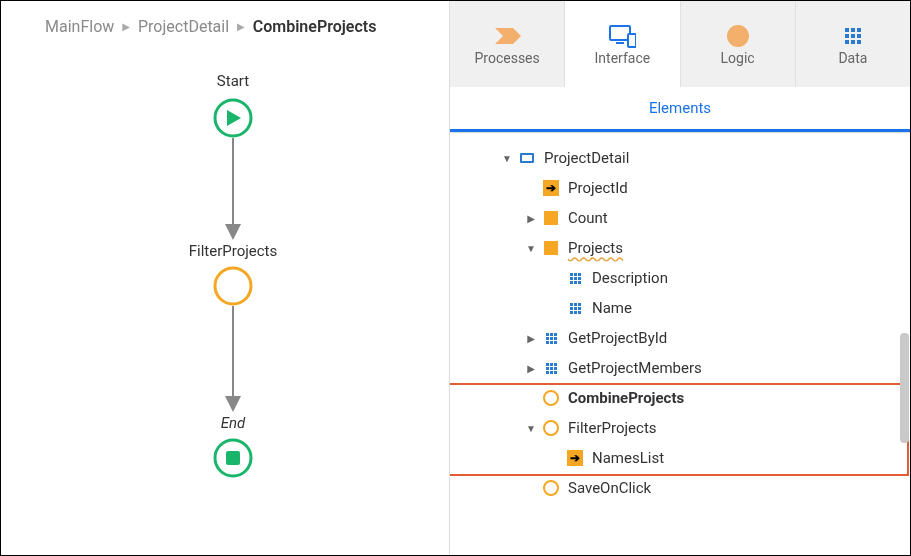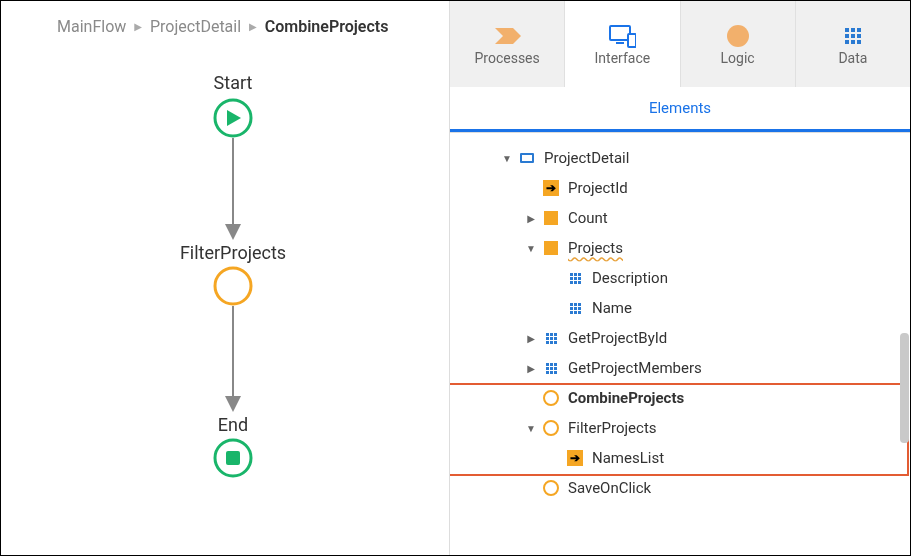--- a/index.html
+++ b/index.html
@@ -19,21 +19,21 @@
   }
   
   .canvas-panel {
     width: 448px;
     height: 100%;
     background: #fff;
     display: flex;
     flex-direction: column;
   }
   .breadcrumb {
-    padding: 16px 24px 12px 56px;
+    padding: 16px 24px 12px 44px;
     font-size: 16px;
     color: #8a8a8a;
     display: flex;
     align-items: center;
     gap: 8px;
   }
   .breadcrumb .crumb:last-child { color: #333; font-weight: 600; }
   .breadcrumb .chevron {
     color: #aaa;
     font-size: 10px;
@@ -44,21 +44,21 @@
   }
   .flow-svg {
     position: absolute;
     top: 0;
     left: 0;
     width: 100%;
     height: 100%;
   }
   .flow-label {
     position: absolute;
-    font-size: 18px;
+    font-size: 15px;
     color: #333;
     text-align: center;
     transform: translateX(-50%);
   }
   
   .side-panel {
     flex: 1;
     border-left: 1px solid #ddd;
     display: flex;
     flex-direction: column;
@@ -176,21 +176,21 @@
       <span class="crumb">MainFlow</span>
       <span class="chevron">▶</span>
       <span class="crumb">ProjectDetail</span>
       <span class="chevron">▶</span>
       <span class="crumb">CombineProjects</span>
     </div>
     <div class="flow-area">
 
       <div class="flow-label" style="left:232px; top:24px;">Start</div>
       <div class="flow-label" style="left:232px; top:194px;">FilterProjects</div>
-      <div class="flow-label" style="left:232px; top:366px;">End</div>
+      <div class="flow-label" style="left:232px; top:366px;font-style:italic;">End</div>
 
       <svg class="flow-svg">
         <defs>
           <marker id="arrowhead" markerWidth="8" markerHeight="8" refX="6" refY="4" orient="auto">
             <polygon points="0 0, 8 4, 0 8" fill="#888"></polygon>
           </marker>
         </defs>
 
         <g>
           <circle cx="232" cy="70" r="18" fill="#fff" stroke="#19b56a" stroke-width="3"></circle>

